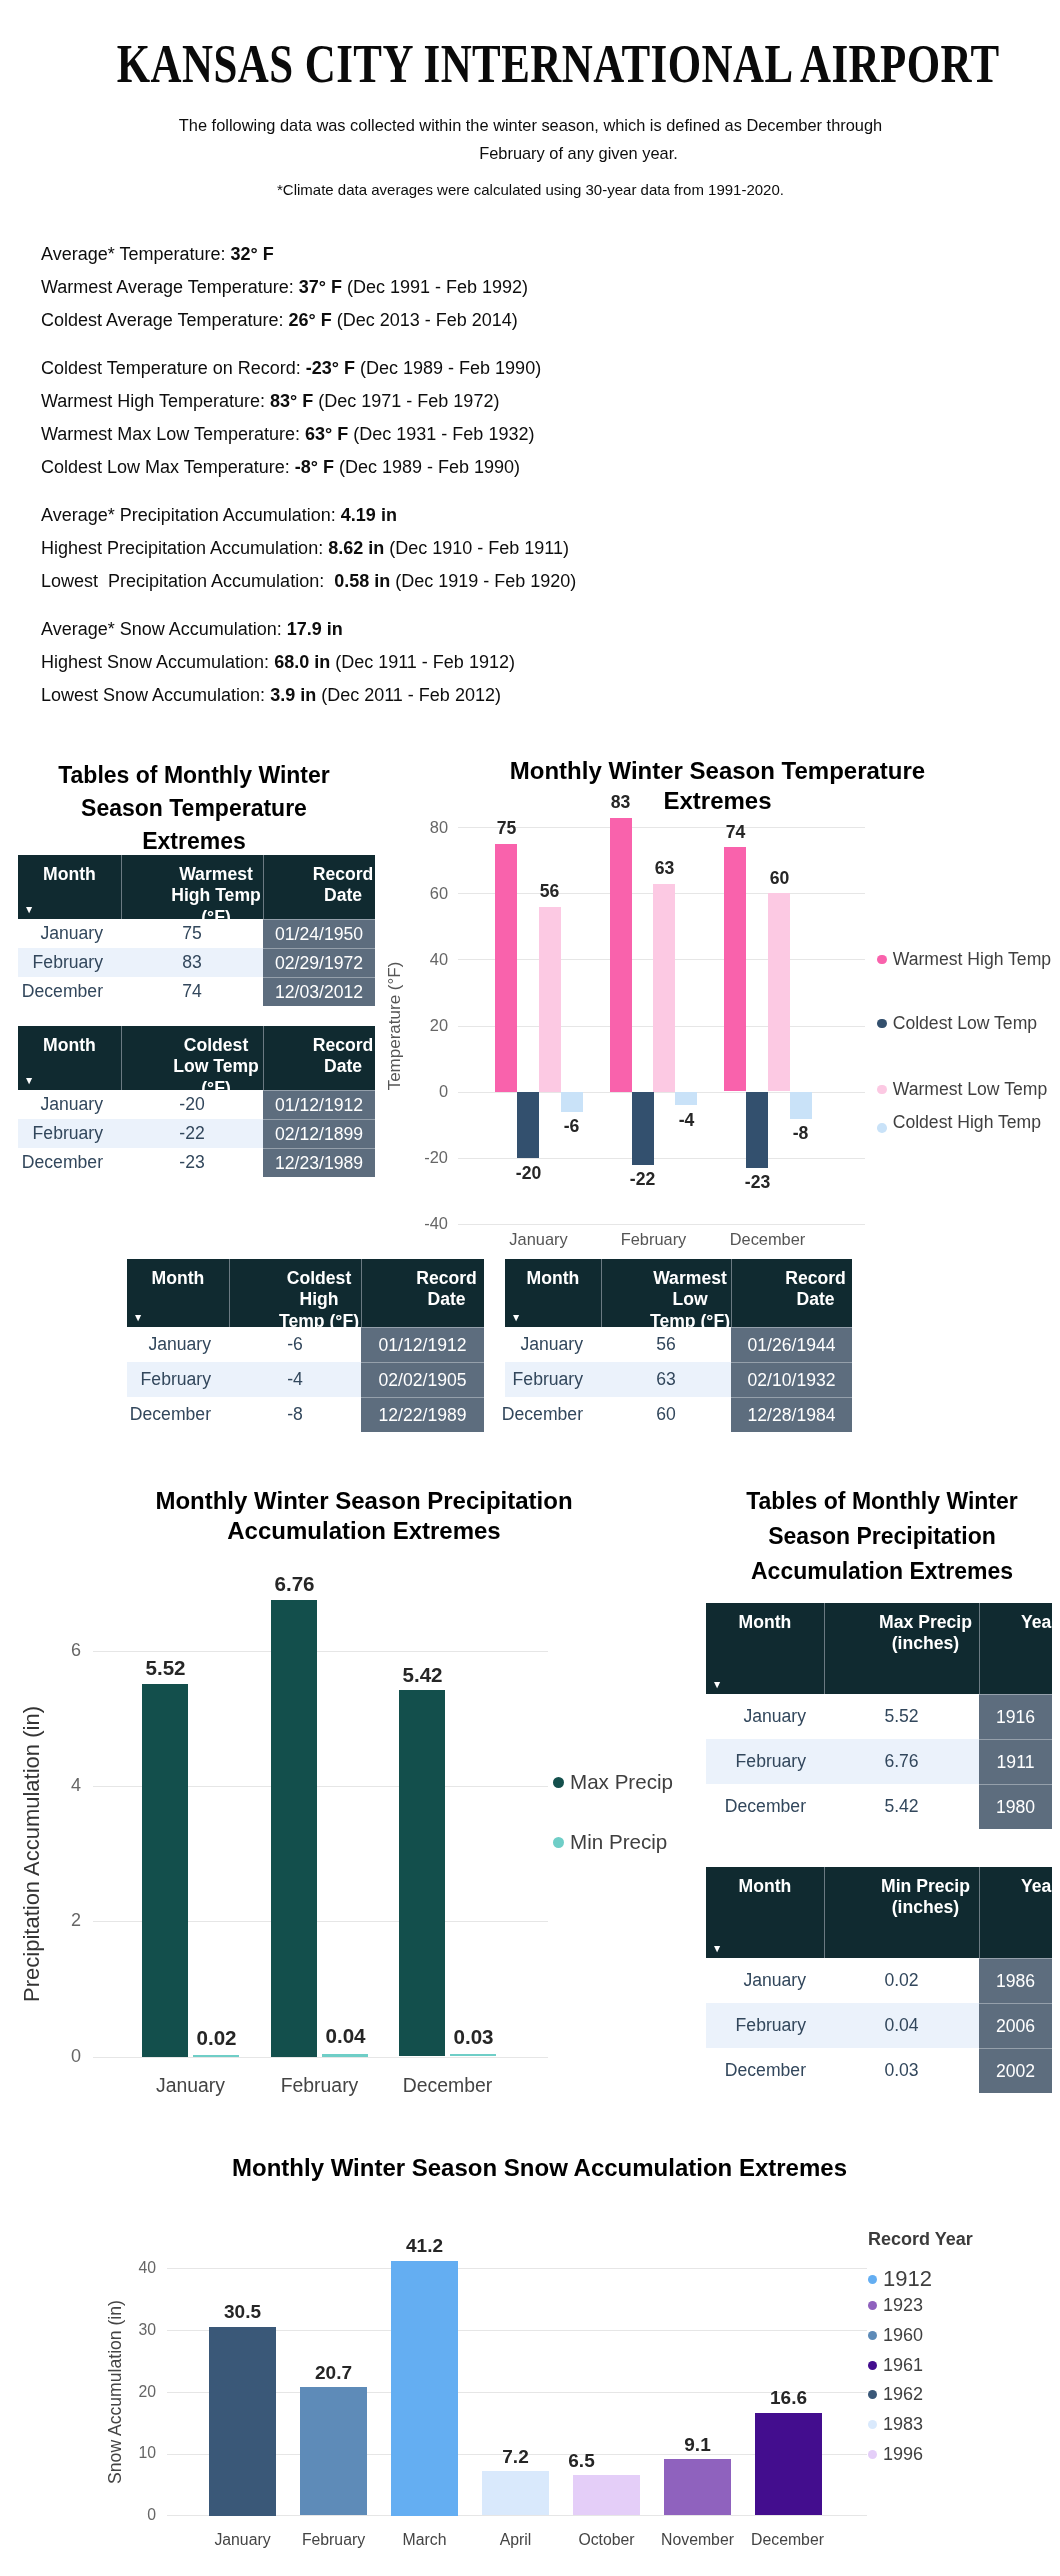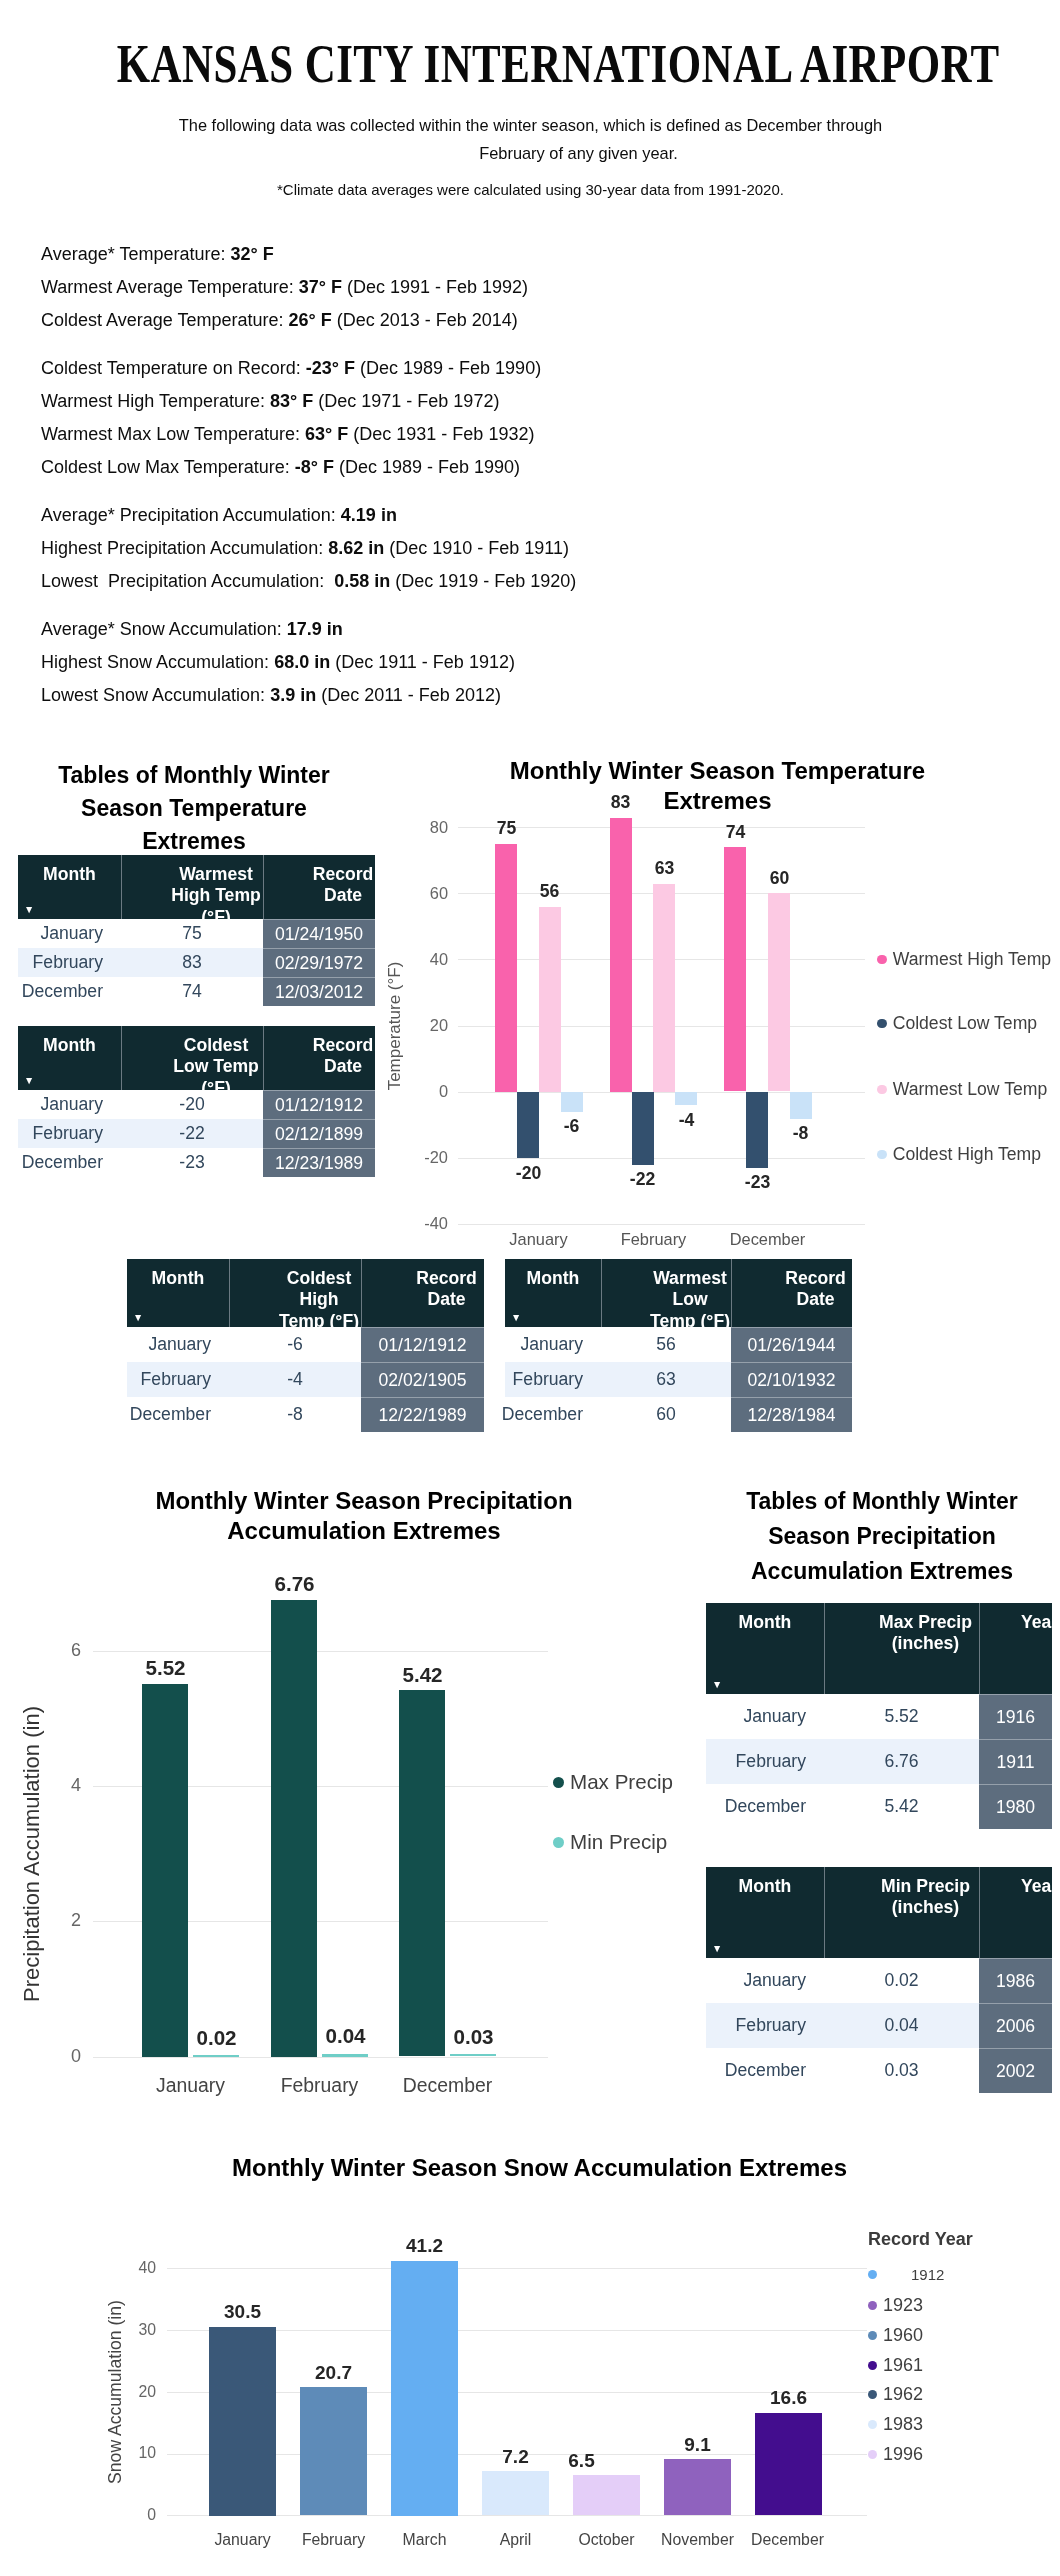--- a/index.html
+++ b/index.html
@@ -189,21 +189,21 @@
       <span>Warmest High Temp</span>
     </div>
   <div class="leg-item" style="left:877px;top:1013px;font-size:17.6px;">
       <span class="dot c-cl" style="width:9.7px;height:9.7px;"></span>
       <span>Coldest Low Temp</span>
     </div>
   <div class="leg-item" style="left:877px;top:1079px;font-size:17.6px;">
       <span class="dot c-wl" style="width:9.7px;height:9.7px;"></span>
       <span>Warmest Low Temp</span>
     </div>
-  <div class="leg-item" style="left:877px;top:1144px;font-size:17.6px;">
+  <div class="leg-item" style="left:877px;top:1112px;font-size:17.6px;align-items:flex-end;">
       <span class="dot c-ch" style="width:9.7px;height:9.7px;"></span>
       <span>Coldest High Temp</span>
     </div>
 
   <div class="tbl t-b" style="left:127px;top:1259px;width:357px;grid-template-columns:102px 132px 123px;">
     <div class="th">
         <span>Month</span>
         <span class="sort">▼</span>
       </div>
     <div class="th b">Coldest High Temp (°F)</div>
@@ -357,21 +357,21 @@
 
   <div class="xlabel" style="left:191px;top:2531px;font-size:15.8px;color:#444;">January</div>
   <div class="xlabel" style="left:282px;top:2531px;font-size:15.8px;color:#444;">February</div>
   <div class="xlabel" style="left:373px;top:2531px;font-size:15.8px;color:#444;">March</div>
   <div class="xlabel" style="left:464px;top:2531px;font-size:15.8px;color:#444;">April</div>
   <div class="xlabel" style="left:555px;top:2531px;font-size:15.8px;color:#444;">October</div>
   <div class="xlabel" style="left:646px;top:2531px;font-size:15.8px;color:#444;">November</div>
   <div class="xlabel" style="left:736px;top:2531px;font-size:15.8px;color:#444;">December</div>
 
   <div class="abs" style="left:868px;top:2229px;font-size:18px;font-weight:700;color:#3b3b3b;">Record Year</div>
-  <div class="leg-item" style="left:868px;top:2266px;font-size:15px;gap:28px;">
+  <div class="leg-item" style="left:868px;top:2266px;font-size:22px;">
       <span class="dot y1912" style="width:9px;height:9px;"></span>
       <span>1912</span>
     </div>
   <div class="leg-item" style="left:868px;top:2295px;font-size:18px;">
       <span class="dot y1923" style="width:9px;height:9px;"></span>
       <span>1923</span>
     </div>
   <div class="leg-item" style="left:868px;top:2325px;font-size:18px;">
       <span class="dot y1960" style="width:9px;height:9px;"></span>
       <span>1960</span>

